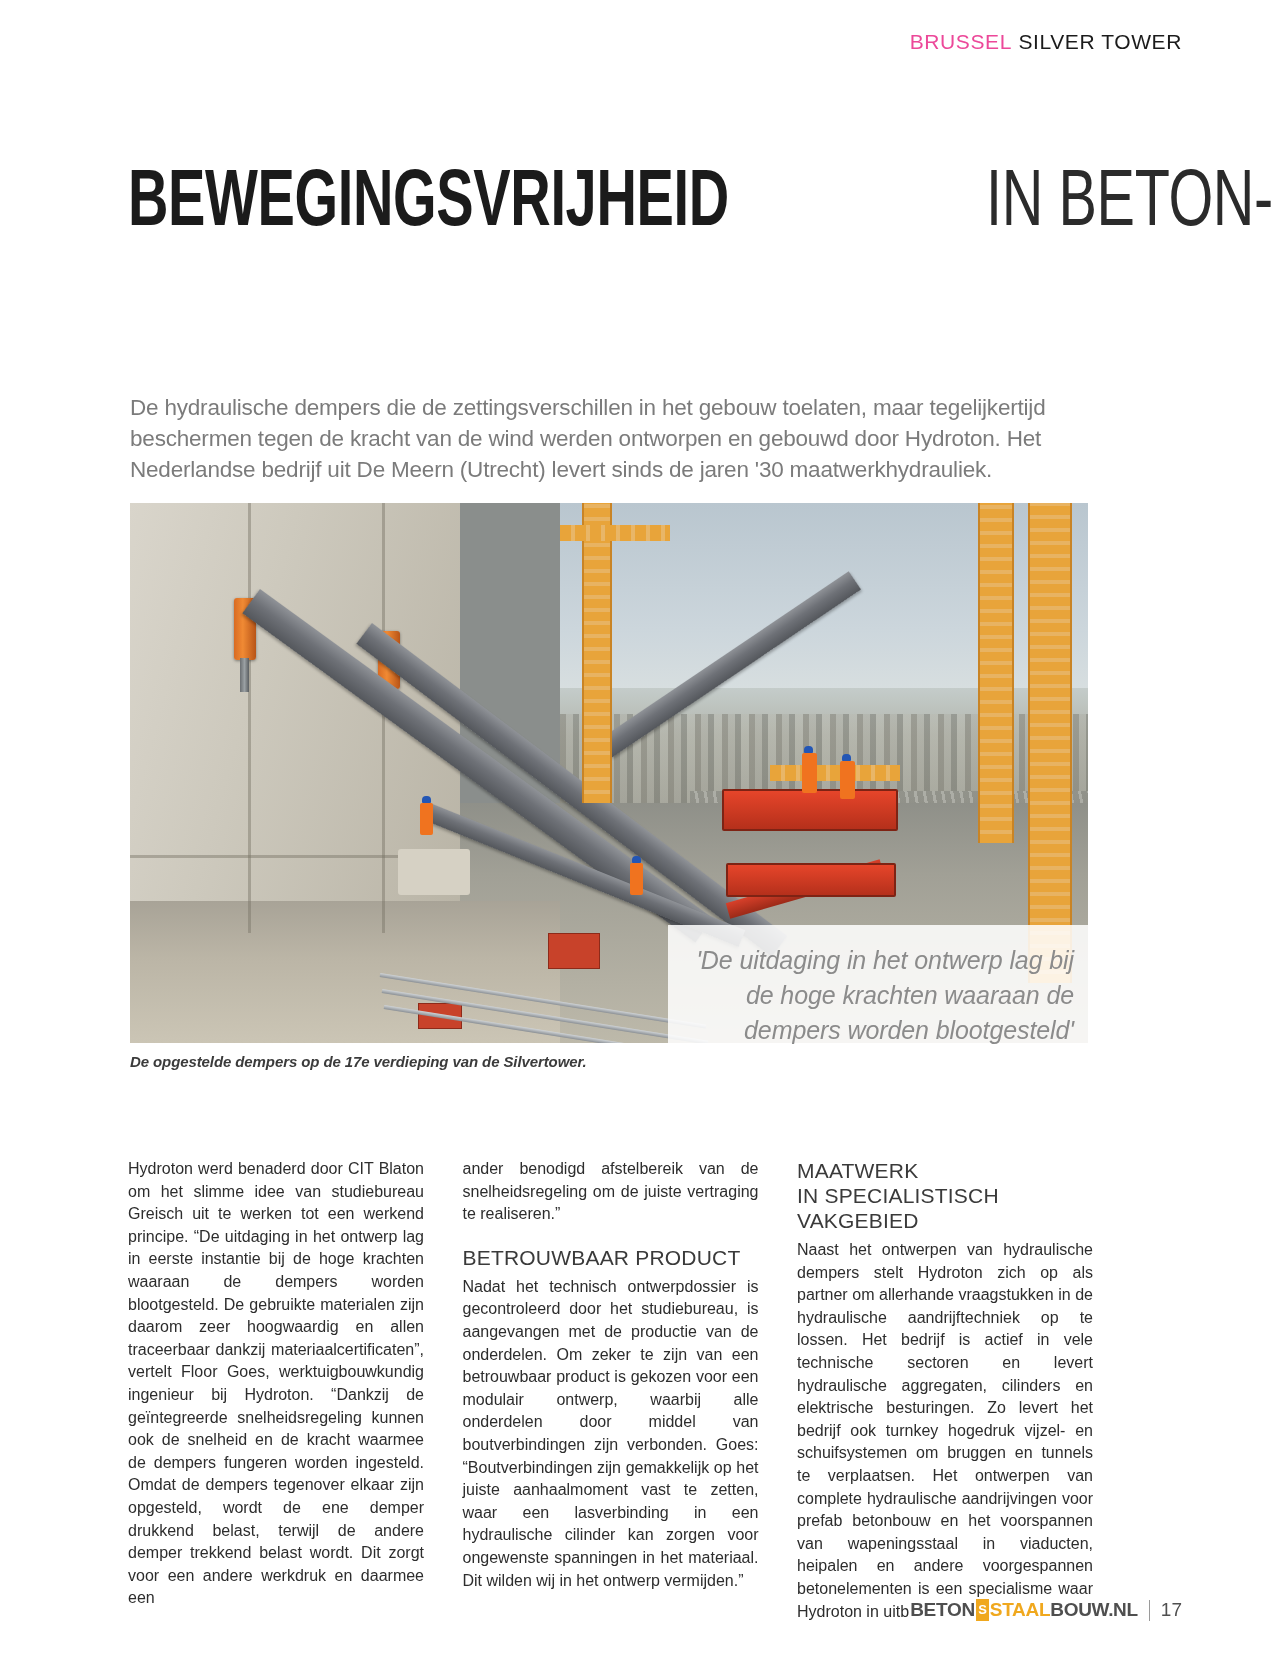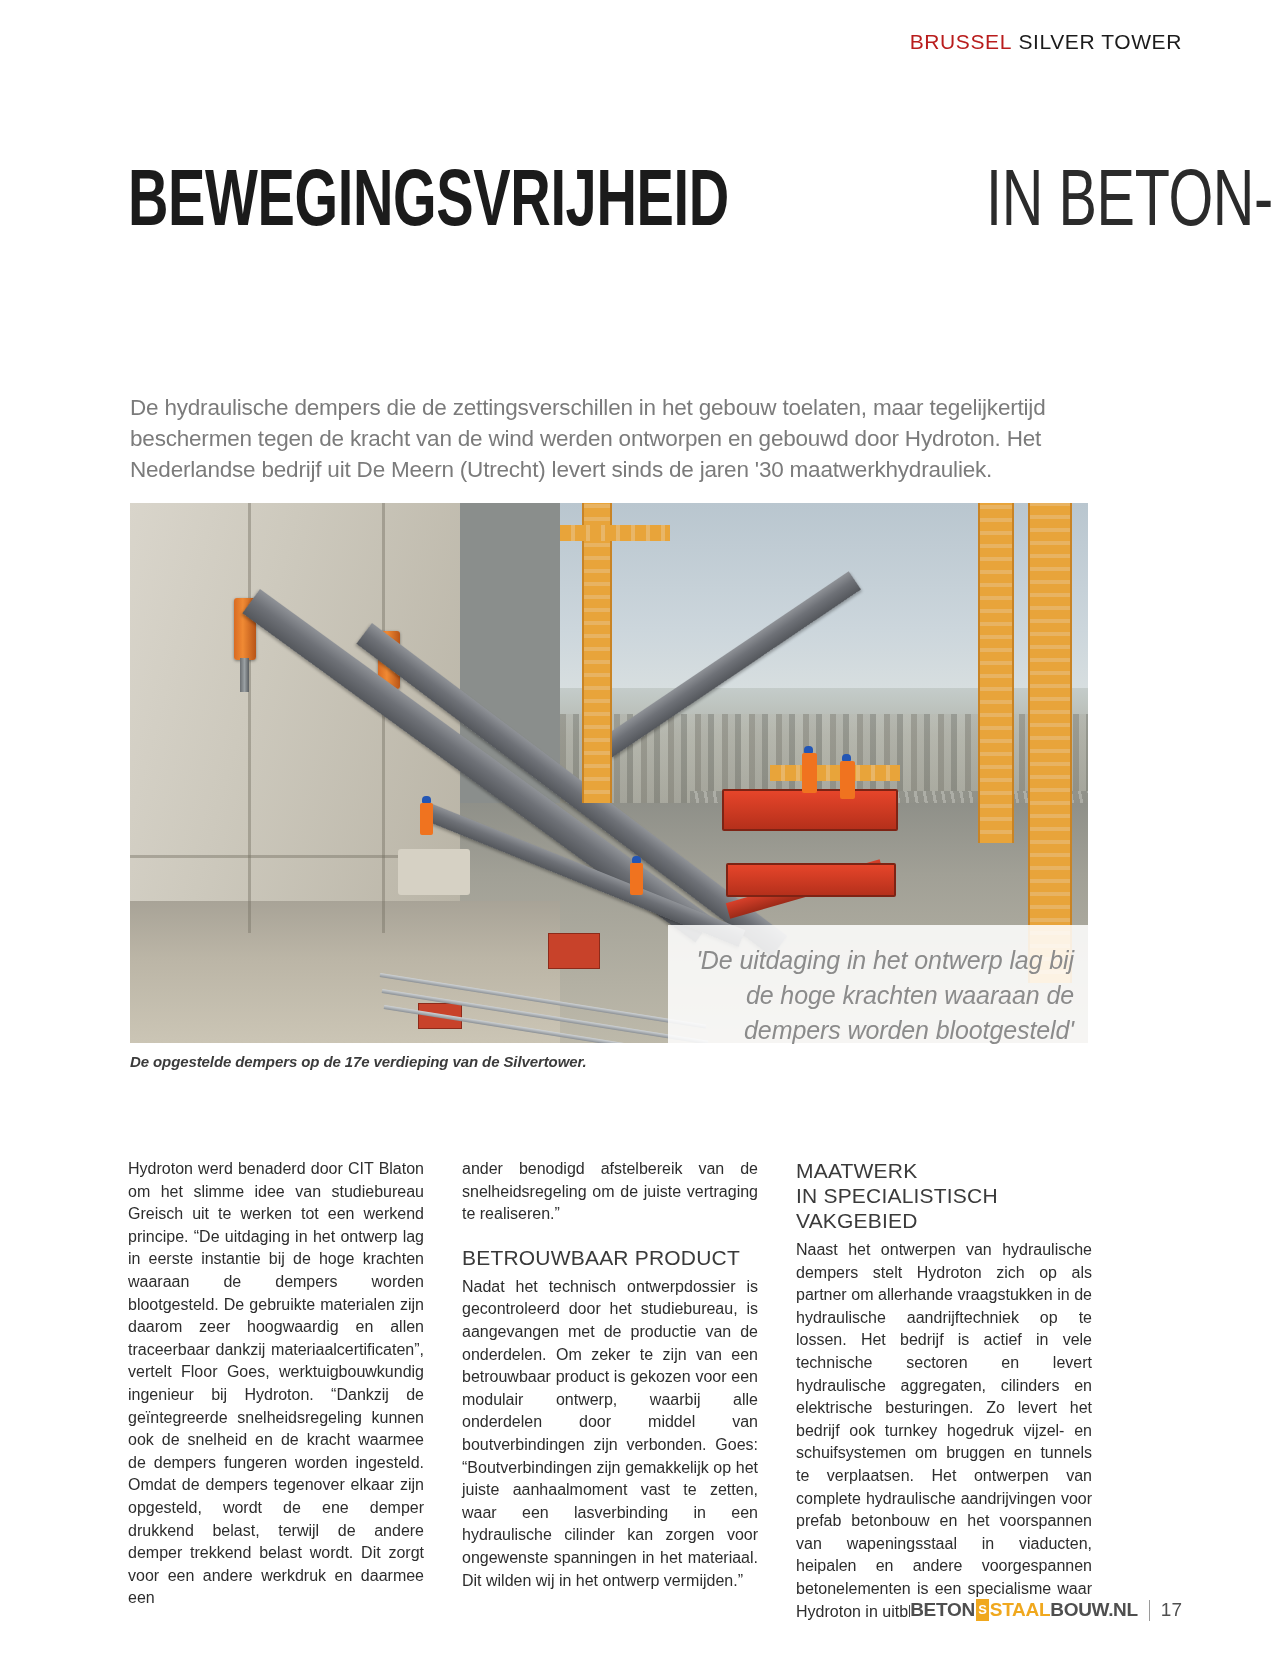--- a/index.html
+++ b/index.html
@@ -23,21 +23,21 @@
   .running-head {
     position: absolute;
     top: 30px;
     right: 98px;
     font-size: 21px;
     letter-spacing: 0.6px;
     white-space: nowrap;
     font-family: "Liberation Sans", sans-serif;
   }
   .running-head .rh-light {
-    color: #b91c1c;
+    color: #ec4899;
     font-weight: 400;
     font-stretch: condensed;
   }
   .running-head .rh-bold {
     color: #1b1b1b;
     font-weight: 400;
   }
 
   
   .headline {
@@ -227,20 +227,21 @@
   }
 
   
   .columns {
     position: absolute;
     left: 128px;
     top: 1158px;
     width: 965px;
     display: flex;
     gap: 38px;
+    justify-content: space-between;
   }
   .col { width: 296px; }
   .col p {
     font-size: 16px;
     line-height: 22.6px;
     color: #2d2d2d;
     text-align: justify;
     hyphens: auto;
     margin: 0;
   }

